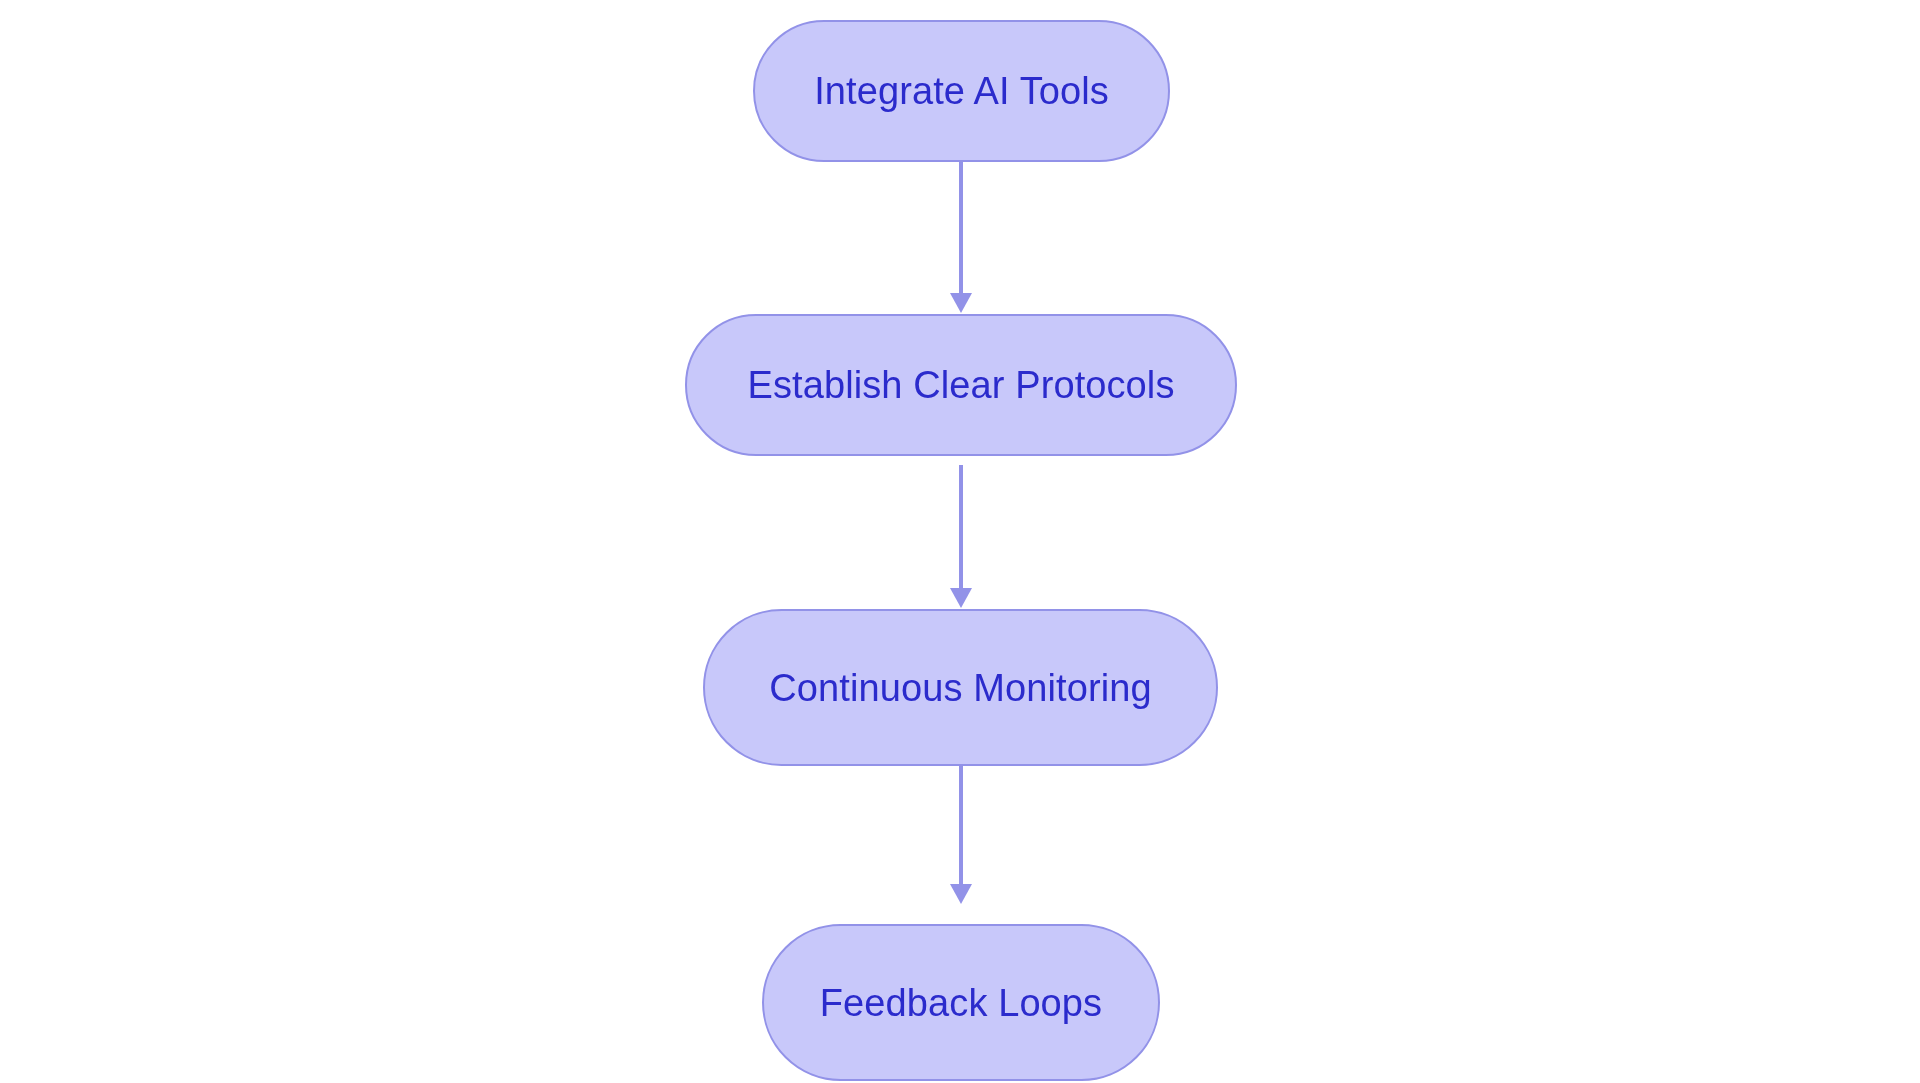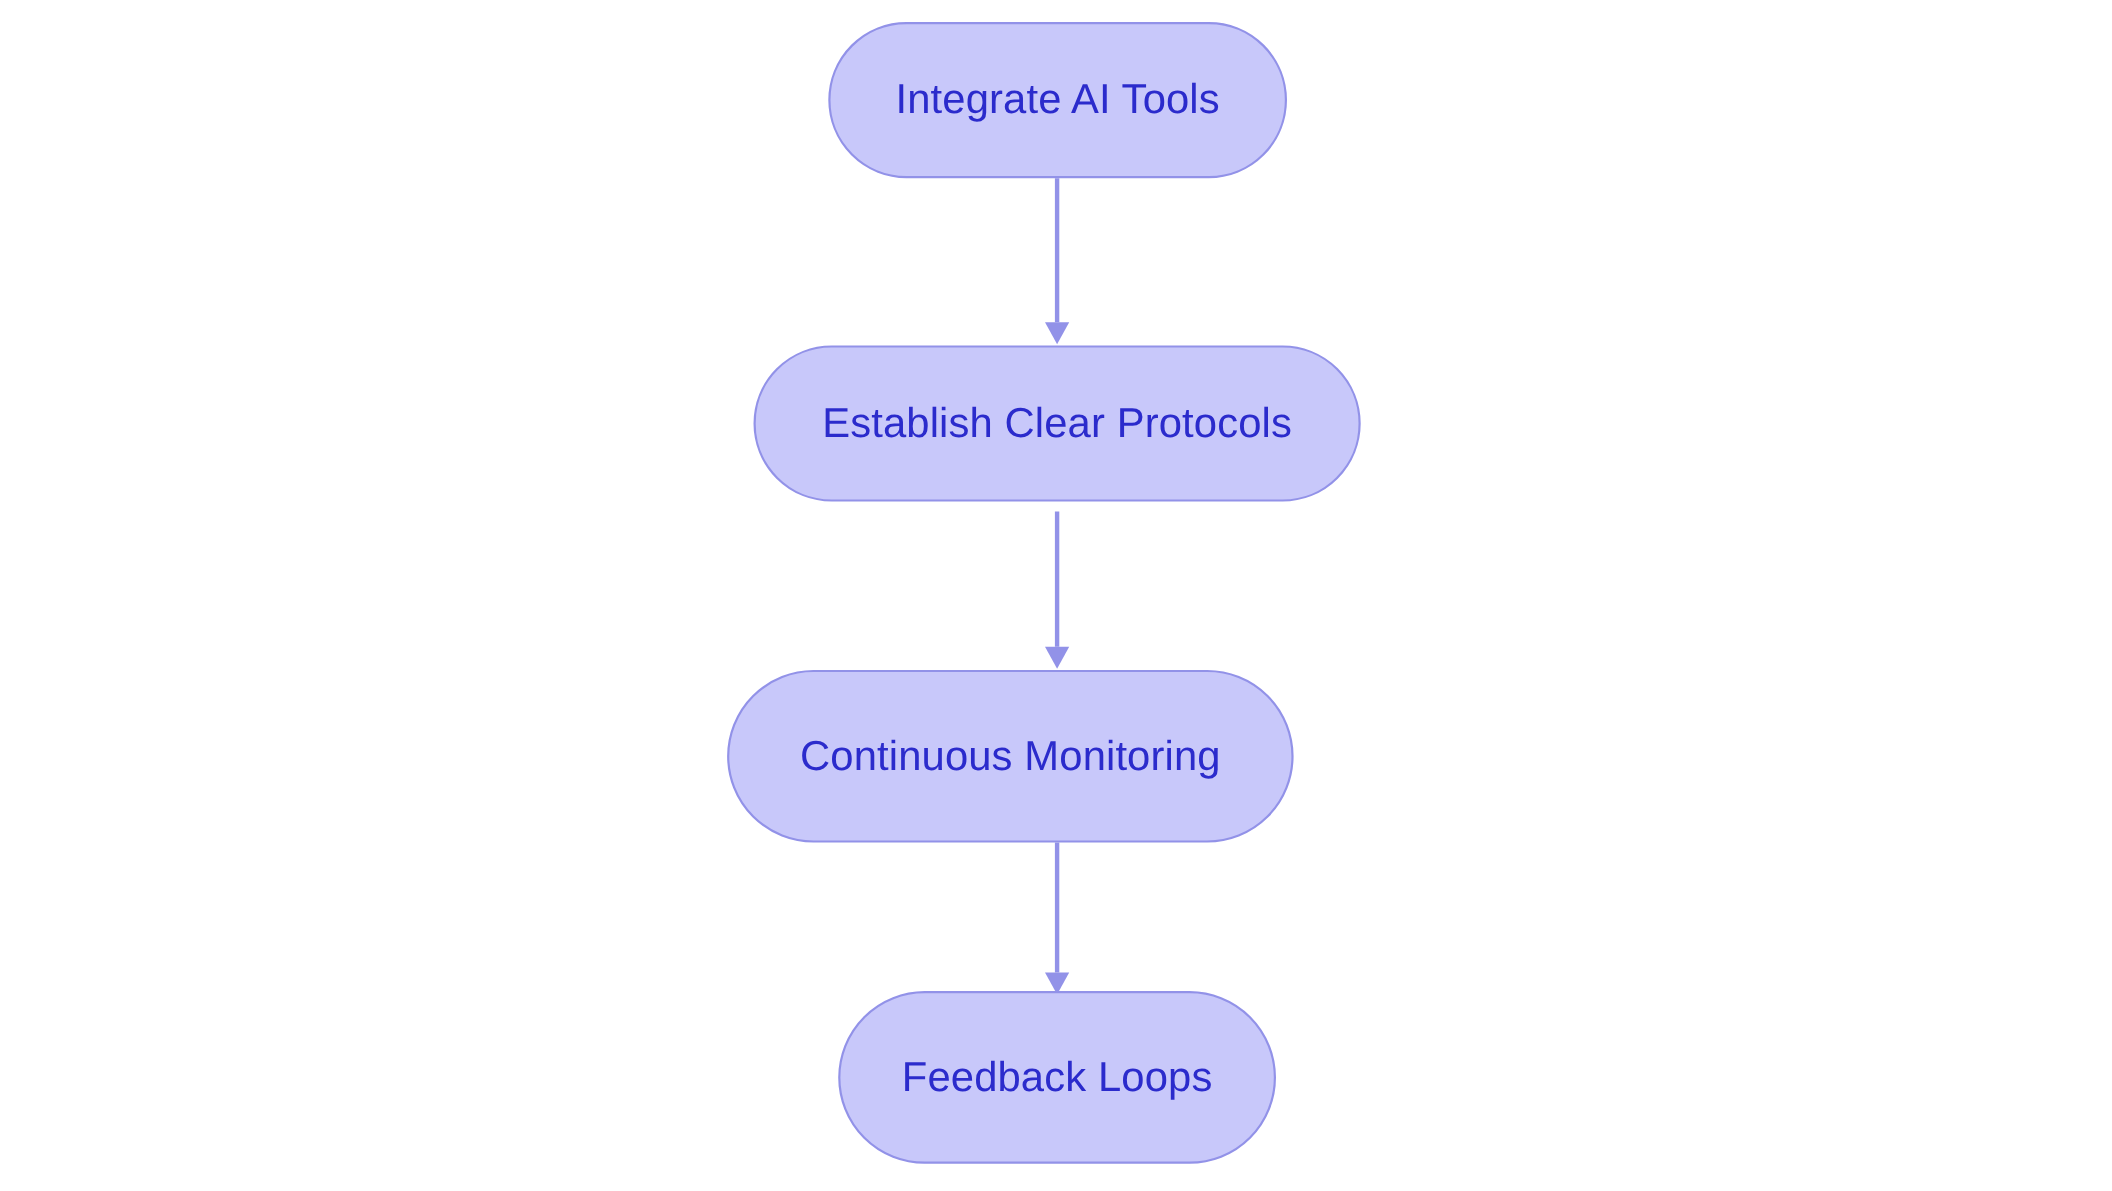--- a/index.html
+++ b/index.html
@@ -43,22 +43,22 @@
   }
 
   .node-label {
     display: block;
     color: #2b2bcc;
   }
 
   
   #node-0 { left: 753px; top: 20px;  width: 417px; height: 142px; }
   #node-1 { left: 685px; top: 314px; width: 552px; height: 142px; }
-  #node-2 { left: 661px; top: 609px; width: 515px; height: 157px; }
-  #node-3 { left: 762px; top: 901px; width: 398px; height: 157px; }
+  #node-2 { left: 703px; top: 609px; width: 515px; height: 157px; }
+  #node-3 { left: 762px; top: 924px; width: 398px; height: 157px; }
 
   
   .edge {
     position: absolute;
     left: 0;
     top: 0;
     width: 1920px;
     height: 1083px;
     overflow: visible;
     pointer-events: none;

